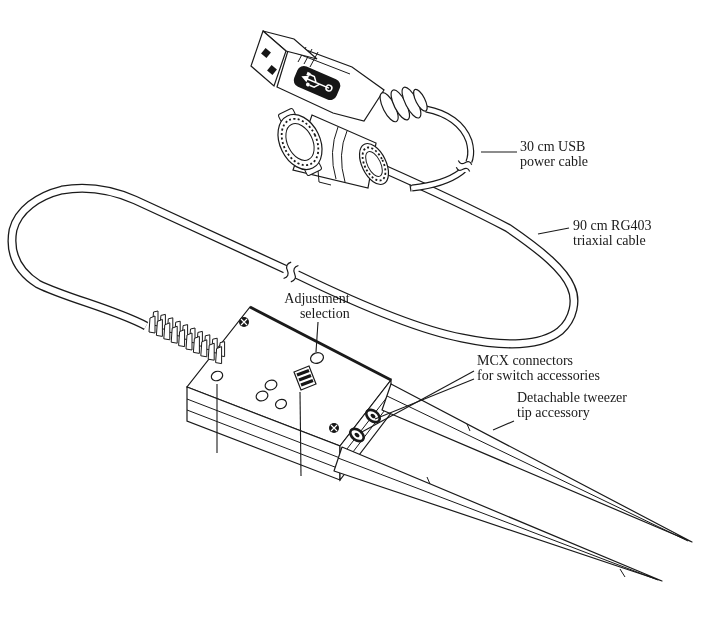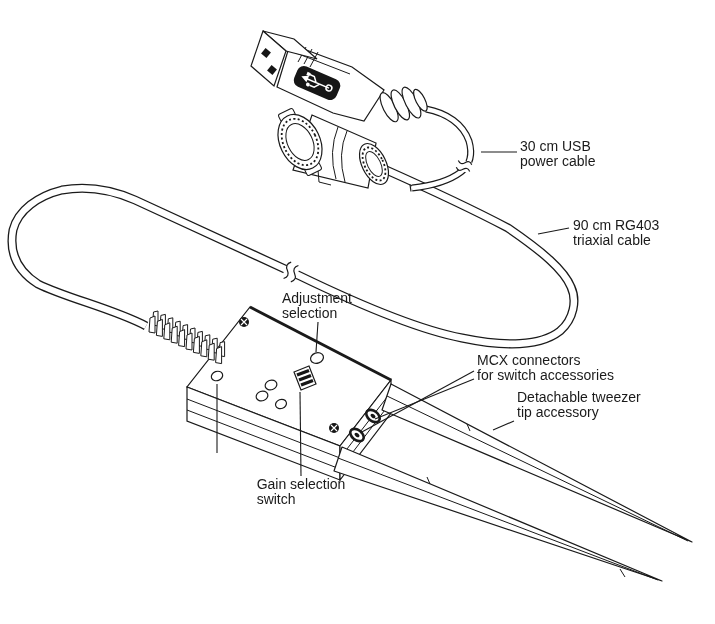--- a/index.html
+++ b/index.html
@@ -1,21 +1,21 @@
 <!DOCTYPE html>
 <html><head>
 <meta charset="utf-8">
 <title>Diagram</title>
 <style>
   html,body{margin:0;padding:0;background:#fff;}
   #stage{position:relative;width:715px;height:624px;background:#ffffff;overflow:hidden;
-         font-family:Liberation Sans, sans-serif;color:#1a1a1a;}
+         font-family:Liberation Serif, serif;color:#1a1a1a;}
   #art{position:absolute;left:0;top:0;}
   .lbl{position:absolute;font-size:14px;line-height:15px;white-space:nowrap;color:#1a1a1a;}
-  .lbl-c{text-align:left;transform:translateX(-50%);}
+  .lbl-c{text-align:right;transform:translateX(-50%);}
   
   .ln{fill:none;stroke:#1a1a1a;stroke-width:1.2;}
   .ln2{fill:none;stroke:#1a1a1a;stroke-width:1;}
   .fw{fill:#ffffff;stroke:#1a1a1a;stroke-width:1.2;}
   .fw1{fill:#ffffff;stroke:#1a1a1a;stroke-width:1;}
   .fd{fill:#161616;stroke:none;}
   .cabk{fill:none;stroke:#1a1a1a;}
   .cawh{fill:none;stroke:#ffffff;}
   .ldr{fill:none;stroke:#1a1a1a;stroke-width:1.1;}
   .knurl{fill:none;stroke:#1a1a1a;stroke-width:1.8;stroke-dasharray:2 2.4;}
@@ -212,18 +212,14 @@
   <span>selection</span>
 </div>
 <div class="lbl" style="left:477px;top:353px">
   <span>MCX connectors</span><br>
   <span>for switch accessories</span>
 </div>
 <div class="lbl" style="left:517px;top:390px">
   <span>Detachable tweezer</span><br>
   <span>tip accessory</span>
 </div>
-<div class="lbl lbl-c" style="left:301px;top:477px">
-  <span>Gain selection</span><br>
-  <span>switch</span>
-</div>
 
 </div>
 
 </body></html>

